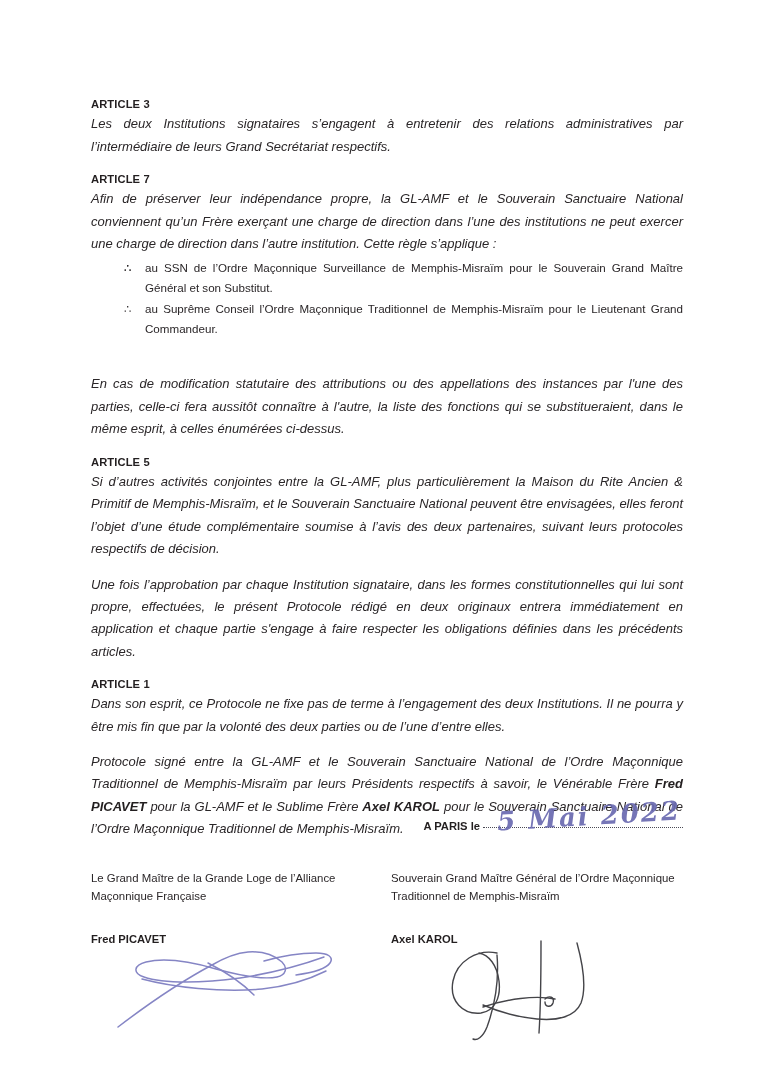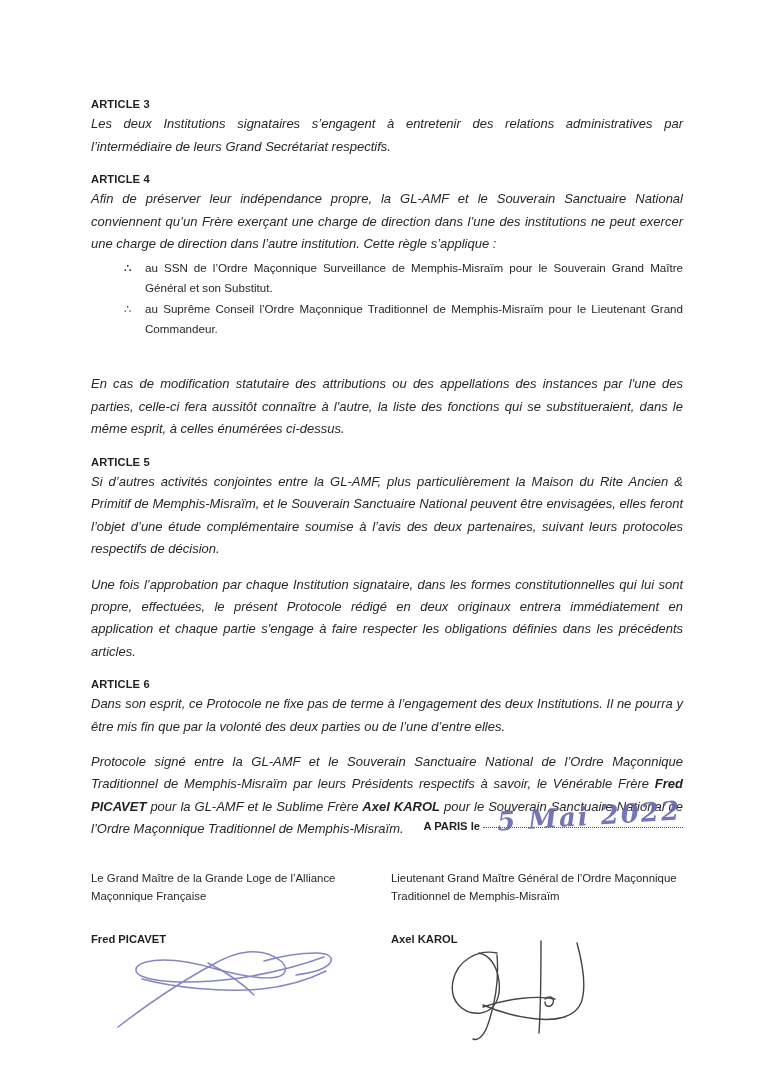--- a/index.html
+++ b/index.html
@@ -153,21 +153,21 @@
 <div class="page">
 
   <div class="content">
 
     <div class="block">
       <div class="article-heading">ARTICLE 3</div>
       <p class="para">Les deux Institutions signataires s’engagent à entretenir des relations administratives par l’intermédiaire de leurs Grand Secrétariat respectifs.</p>
     </div>
 
     <div class="block-tight">
-      <div class="article-heading">ARTICLE 4</div>
+      <div class="article-heading">ARTICLE 7</div>
       <p class="para">Afin de préserver leur indépendance propre, la GL-AMF et le Souverain Sanctuaire National conviennent qu’un Frère exerçant une charge de direction dans l’une des institutions ne peut exercer une charge de direction dans l’autre institution. Cette règle s’applique :</p>
 
       <ul class="bullets">
         <li>
           <span class="tri">∴</span>
         </li>
         <li>
           <span class="tri">∴</span>
           <span>au SSN de l’Ordre Maçonnique Surveillance de Memphis-Misraïm pour le Souverain Grand Maître Général et son Substitut.</span>
         </li>
@@ -187,21 +187,21 @@
     <div class="block">
       <div class="article-heading">ARTICLE 5</div>
       <p class="para">Si d’autres activités conjointes entre la GL-AMF, plus particulièrement la Maison du Rite Ancien &amp; Primitif de Memphis-Misraïm, et le Souverain Sanctuaire National peuvent être envisagées, elles feront l’objet d’une étude complémentaire soumise à l’avis des deux partenaires, suivant leurs protocoles respectifs de décision.</p>
     </div>
 
     <div class="block">
       <p class="para">Une fois l’approbation par chaque Institution signataire, dans les formes constitutionnelles qui lui sont propre, effectuées, le présent Protocole rédigé en deux originaux entrera immédiatement en application et chaque partie s'engage à faire respecter les obligations définies dans les précédents articles.</p>
     </div>
 
     <div class="block">
-      <div class="article-heading">ARTICLE 6</div>
+      <div class="article-heading">ARTICLE 1</div>
       <p class="para">Dans son esprit, ce Protocole ne fixe pas de terme à l’engagement des deux Institutions. Il ne pourra y être mis fin que par la volonté des deux parties ou de l’une d’entre elles.</p>
     </div>
 
     <div class="block">
       <p class="para"><span>Protocole signé entre la GL-AMF et le Souverain Sanctuaire National de l’Ordre Maçonnique Traditionnel de Memphis-Misraïm par leurs Présidents respectifs à savoir, le Vénérable Frère </span><b>Fred PICAVET</b><span> pour la GL-AMF et le Sublime Frère </span><b>Axel KAROL</b><span> pour le Souverain Sanctuaire National de l’Ordre Maçonnique Traditionnel de Memphis-Misraïm.</span></p>
     </div>
 
   </div>
 
   <div class="sig-zone">
@@ -227,21 +227,21 @@
               <path d="M30 48 C 60 56, 110 62, 150 58 C 178 55, 198 48, 214 40"></path>
               <path d="M96 32 C 112 40, 130 52, 142 64"></path>
               <path d="M152 30 C 166 26, 186 22, 204 22 C 216 22, 222 26, 218 32
                        C 214 38, 198 42, 184 44"></path>
             </g>
           </svg>
         </div>
       </div>
 
       <div class="sig-col right">
-        <div class="sig-title">Lieutenant Grand Maître Général de l’Ordre Maçonnique Traditionnel de Memphis-Misraïm</div>
+        <div class="sig-title">Souverain Grand Maître Général de l’Ordre Maçonnique Traditionnel de Memphis-Misraïm</div>
         <div class="sig-name">Axel KAROL</div>
         <div class="sig-mark">
           <svg width="200" height="110" viewBox="0 0 200 110">
             <g fill="none" stroke="#3a3a3f" stroke-width="1.4" stroke-linecap="round" stroke-linejoin="round" opacity="0.95">
               <path d="M60 22 C 40 18, 20 30, 16 50 C 12 70, 26 84, 44 82
                        C 58 80, 64 66, 62 50 C 60 34, 52 24, 42 22"></path>
               <path d="M60 24 C 62 48, 58 74, 50 96 C 46 106, 40 110, 36 108"></path>
               <path d="M104 10 C 104 40, 104 72, 102 102"></path>
               <path d="M140 12 C 146 34, 150 56, 144 72 C 138 86, 120 90, 100 88
                        C 80 86, 60 80, 46 74"></path>

